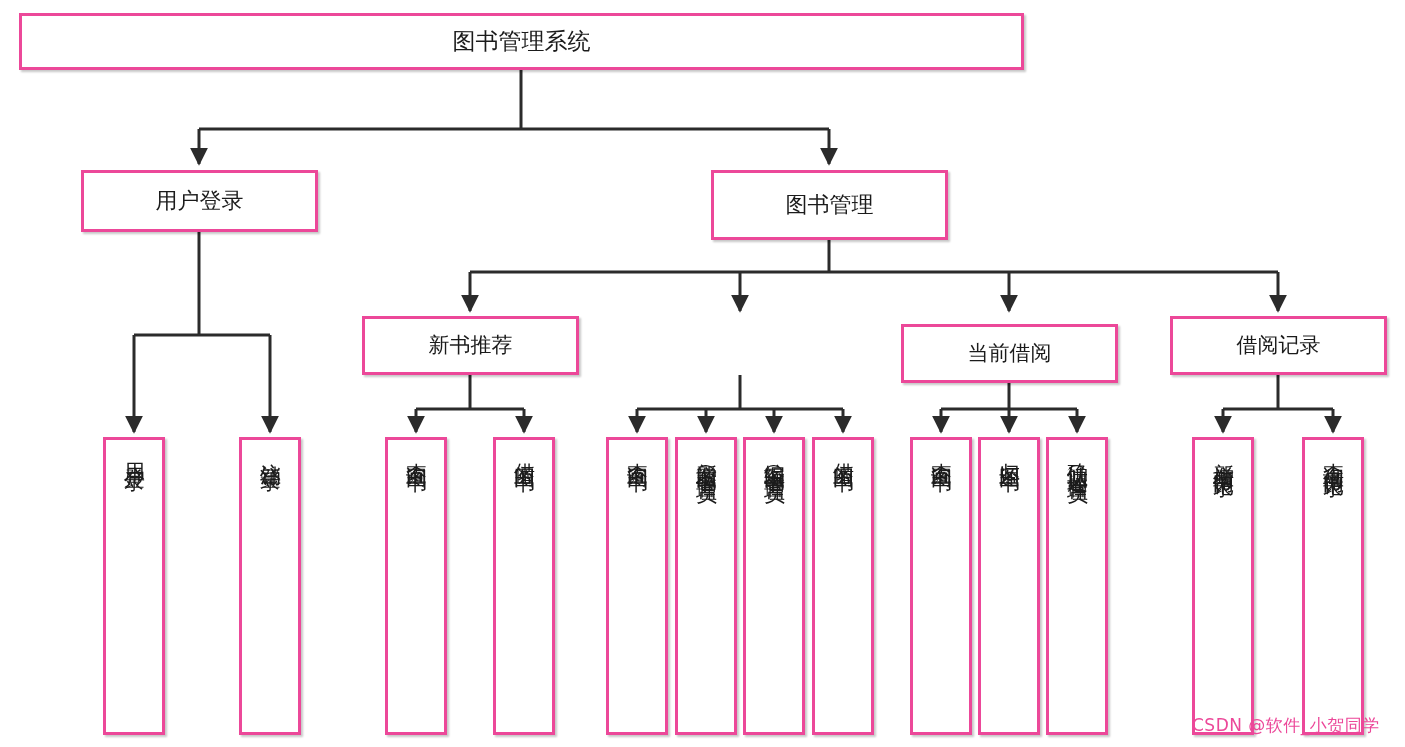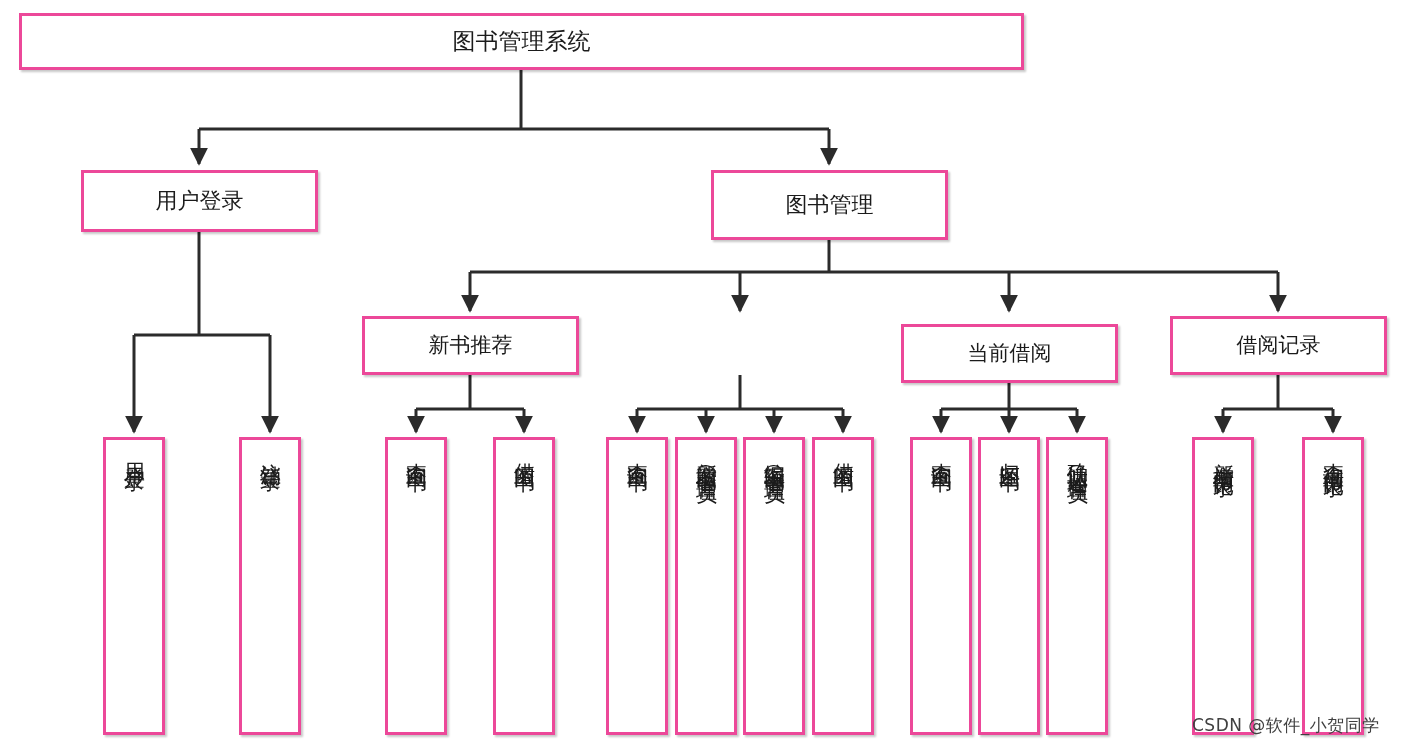--- a/index.html
+++ b/index.html
@@ -55,21 +55,21 @@
   }
   .leaf {
     align-items: flex-start;
     padding-top: 6px;
   }
   .watermark {
     position: absolute;
     left: 1192px;
     top: 714px;
     font-size: 17px;
-    color: #404040;
+    color: #ec4899;
     white-space: nowrap;
     letter-spacing: 0.5px;
     text-align: center;
   }
 </style>
 </head>
 <body>
 
 <div id="diagram-root">
 

